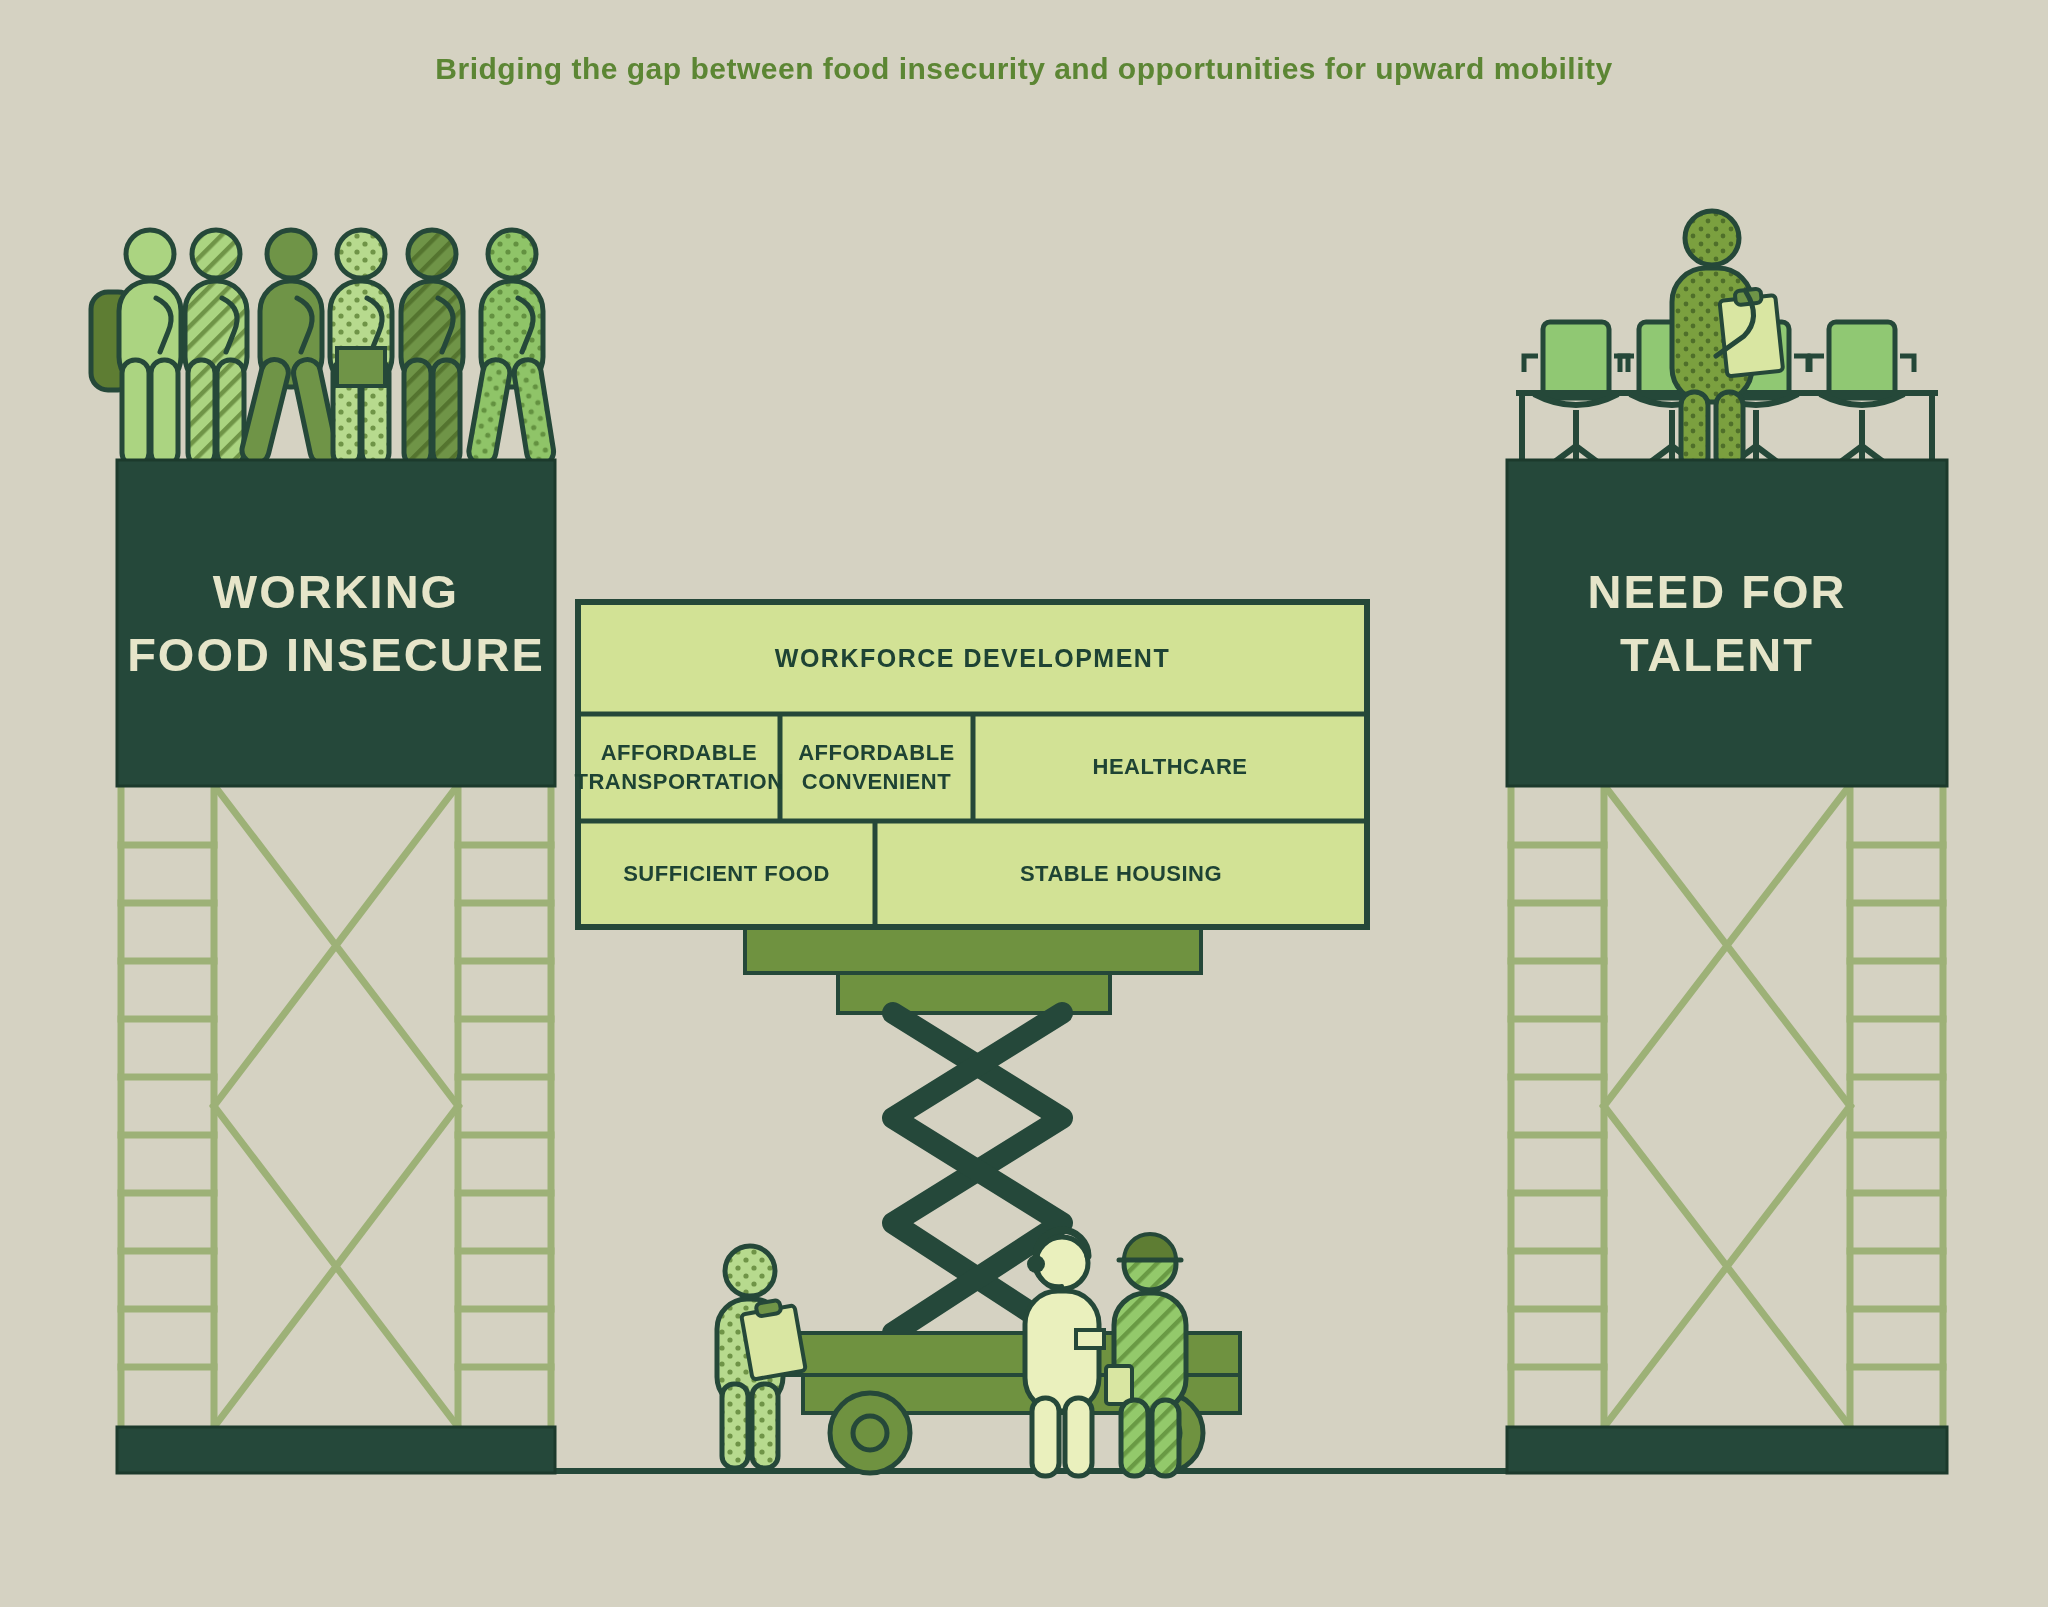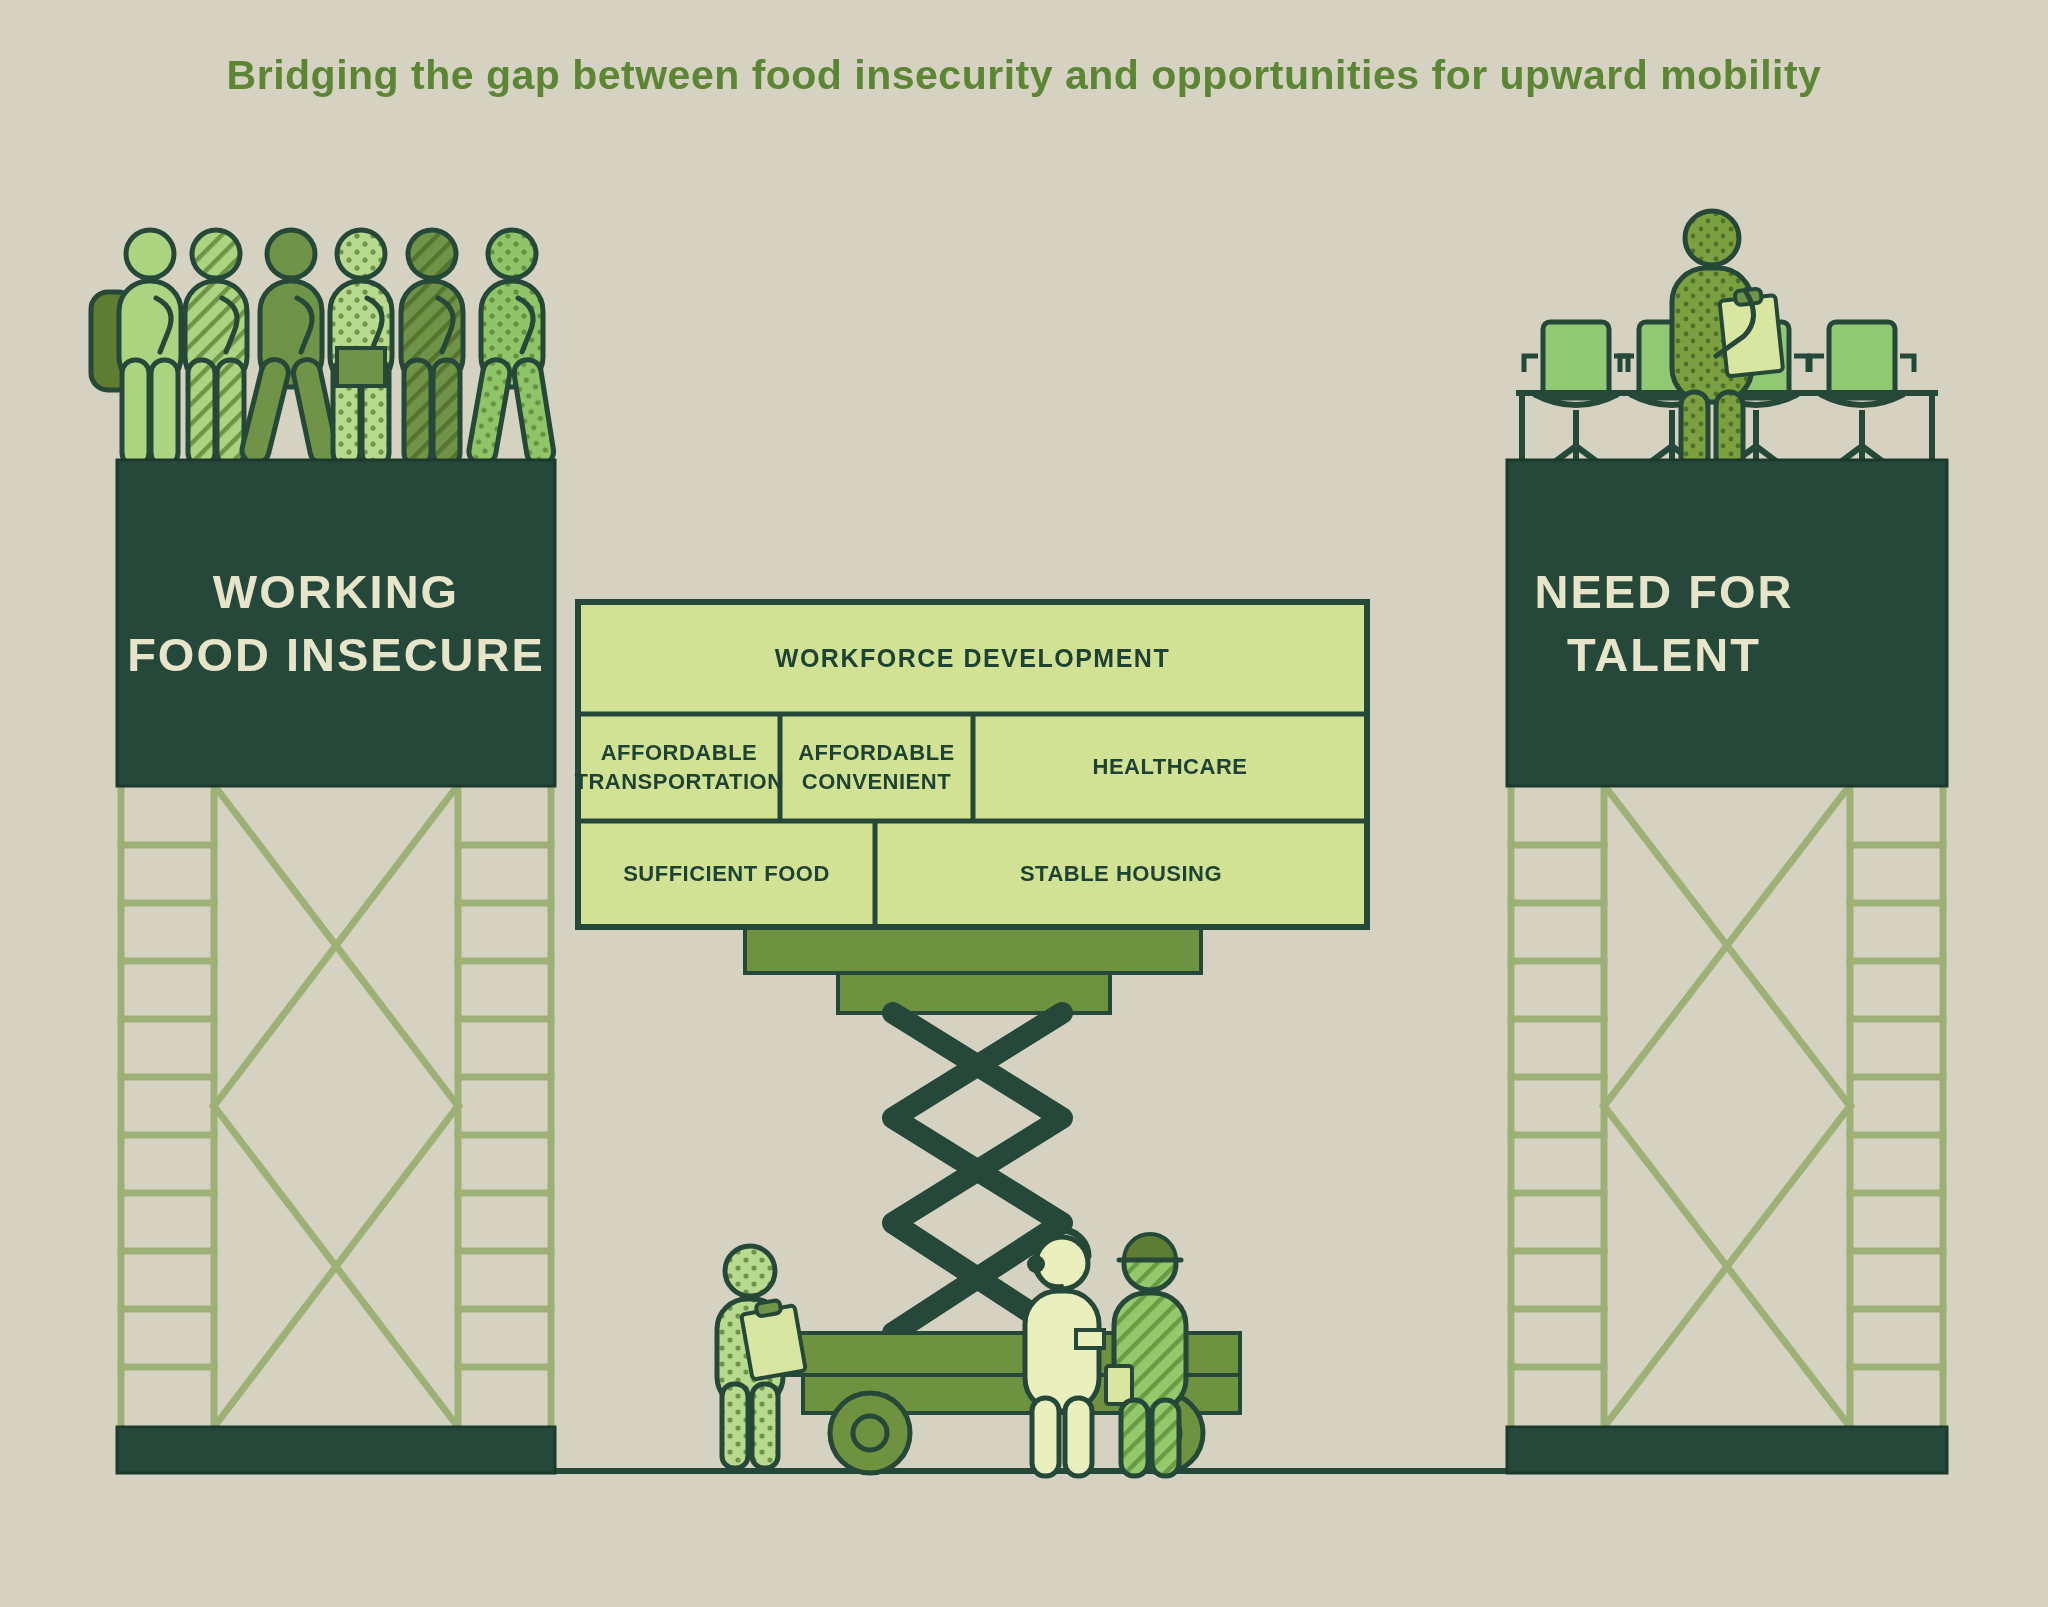--- a/index.html
+++ b/index.html
@@ -1,20 +1,20 @@
 <!DOCTYPE html>
 <html><head>
 <meta charset="utf-8">
 <style>
   html,body{margin:0;padding:0;background:#d5d2c2;}
   .stage{position:relative;width:2048px;height:1607px;background:#d5d2c2;
          font-family:"Liberation Sans",sans-serif;overflow:hidden;}
   .art{position:absolute;left:0;top:0;width:2048px;height:1607px;}
   .title{position:absolute;left:0;top:52px;width:100%;text-align:center;
-         font-size:41px;font-weight:bold;color:#5c8634;letter-spacing:.5px;}
+         font-size:30px;font-weight:bold;color:#5c8634;letter-spacing:.5px;}
   .overlay{position:absolute;display:flex;align-items:center;justify-content:center;
            text-align:center;white-space:pre-line;font-weight:bold;}
   .plabel{color:#e6e5c9;font-size:47px;letter-spacing:2px;line-height:1.35;}
   .slabel{color:#1e4334;font-size:22px;letter-spacing:.5px;line-height:1.3;}
   .slabel-top{color:#1e4334;font-size:25px;letter-spacing:1.5px;}
   
   .fg{stroke:#254839;stroke-width:5;}
   .fg4{stroke:#254839;stroke-width:4;}
   .arm{fill:none;stroke:#254839;stroke-width:5;stroke-linecap:round;}
   .scaf{stroke:#9db177;stroke-width:7;fill:none;stroke-linecap:square;}
@@ -216,21 +216,21 @@
         <line x1="-31" y1="1260" x2="31" y2="1260" stroke="#254839" stroke-width="5" stroke-linecap="round"></line>
       </g>
     </g>
   </svg>
 
   <div class="title">Bridging the gap between food insecurity and opportunities for upward mobility</div>
 
   <div class="overlay plabel" style="left:117px;top:460px;width:438px;height:326px;">WORKING
 FOOD INSECURE</div>
 
-  <div class="overlay plabel" style="left:1444px;top:460px;width:440px;height:326px;">NEED FOR
+  <div class="overlay plabel" style="left:1497px;top:460px;width:440px;height:326px;">NEED FOR
 TALENT</div>
 
   <div class="overlay slabel-top" style="left:578px;top:602px;width:789px;height:112px;font-weight:bold;">WORKFORCE DEVELOPMENT</div>
 
   <div class="overlay slabel" style="left:578px;top:714px;width:202px;height:107px;">AFFORDABLE
 TRANSPORTATION</div>
 
   <div class="overlay slabel" style="left:780px;top:714px;width:193px;height:107px;">AFFORDABLE
 CONVENIENT</div>
 

